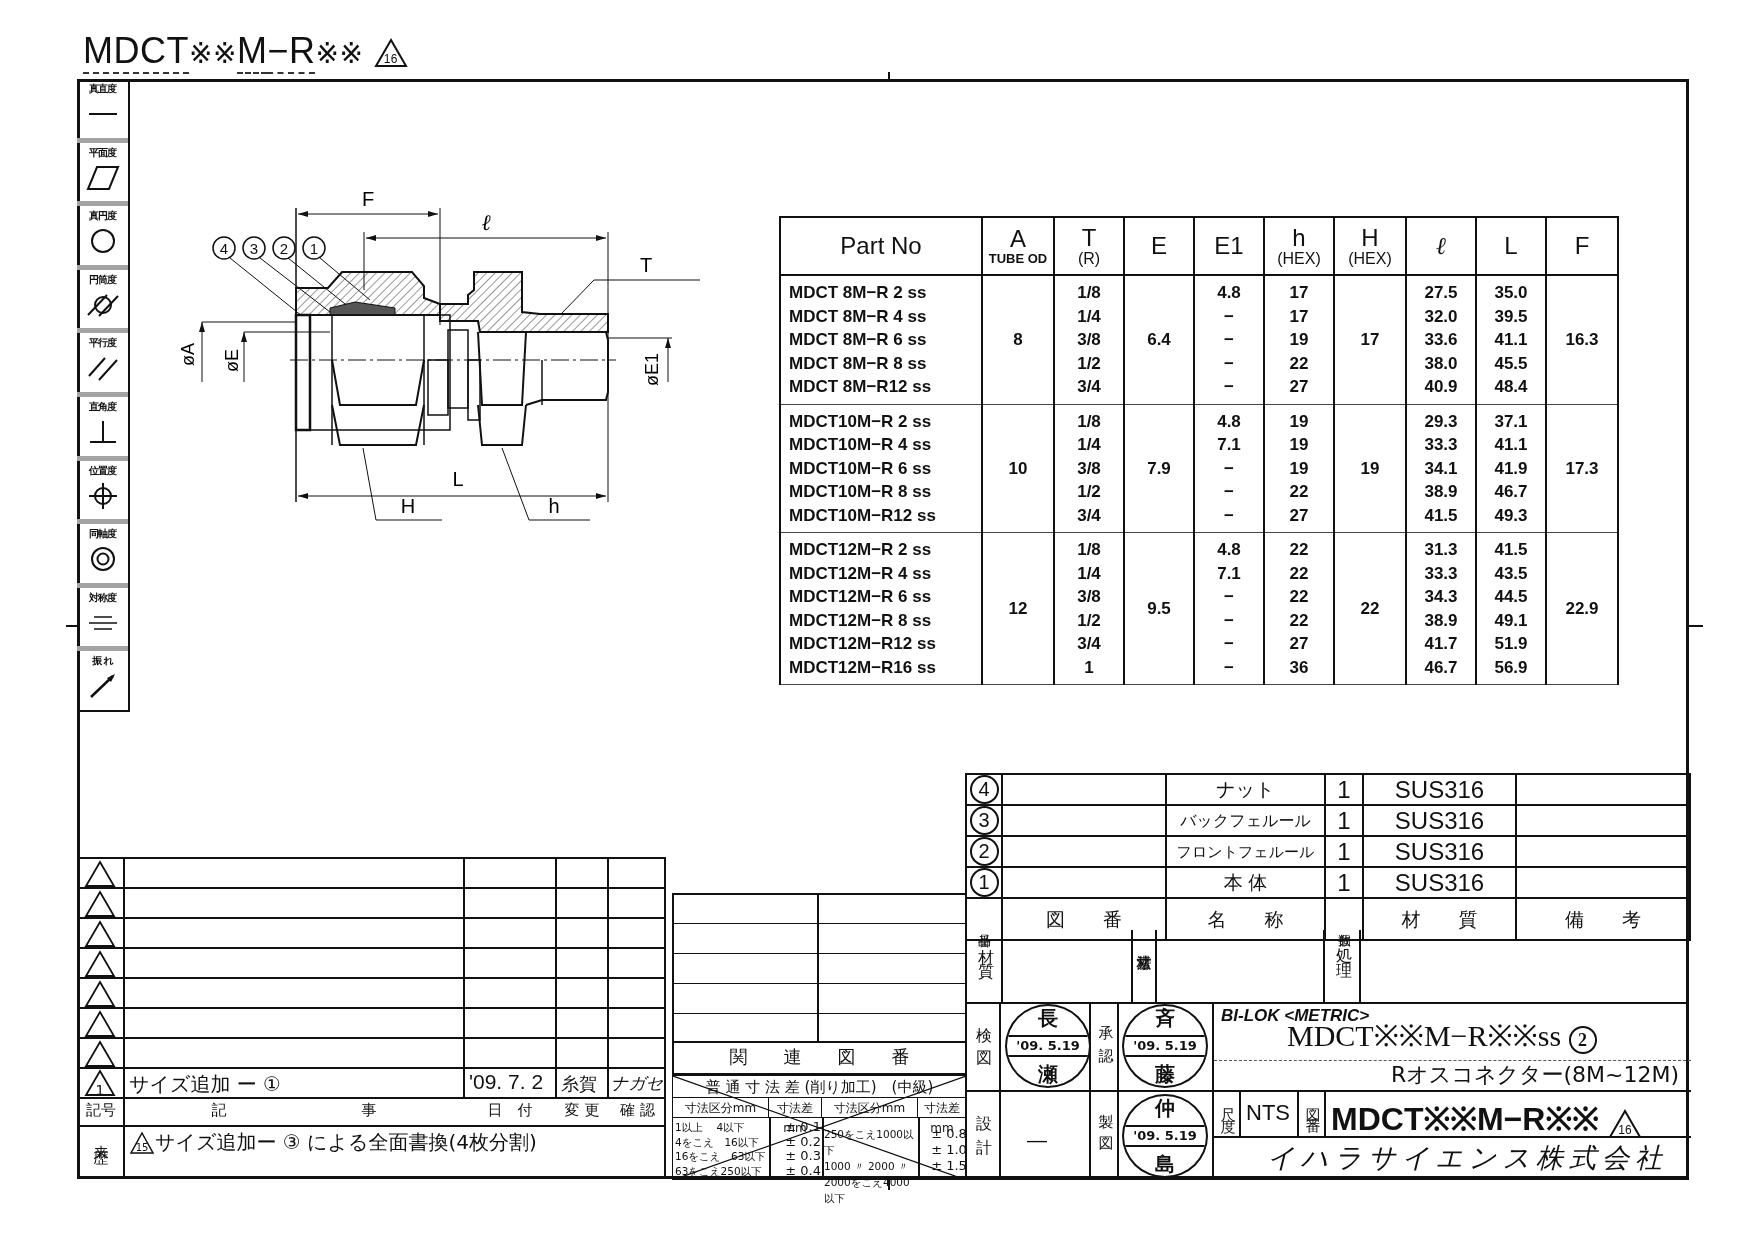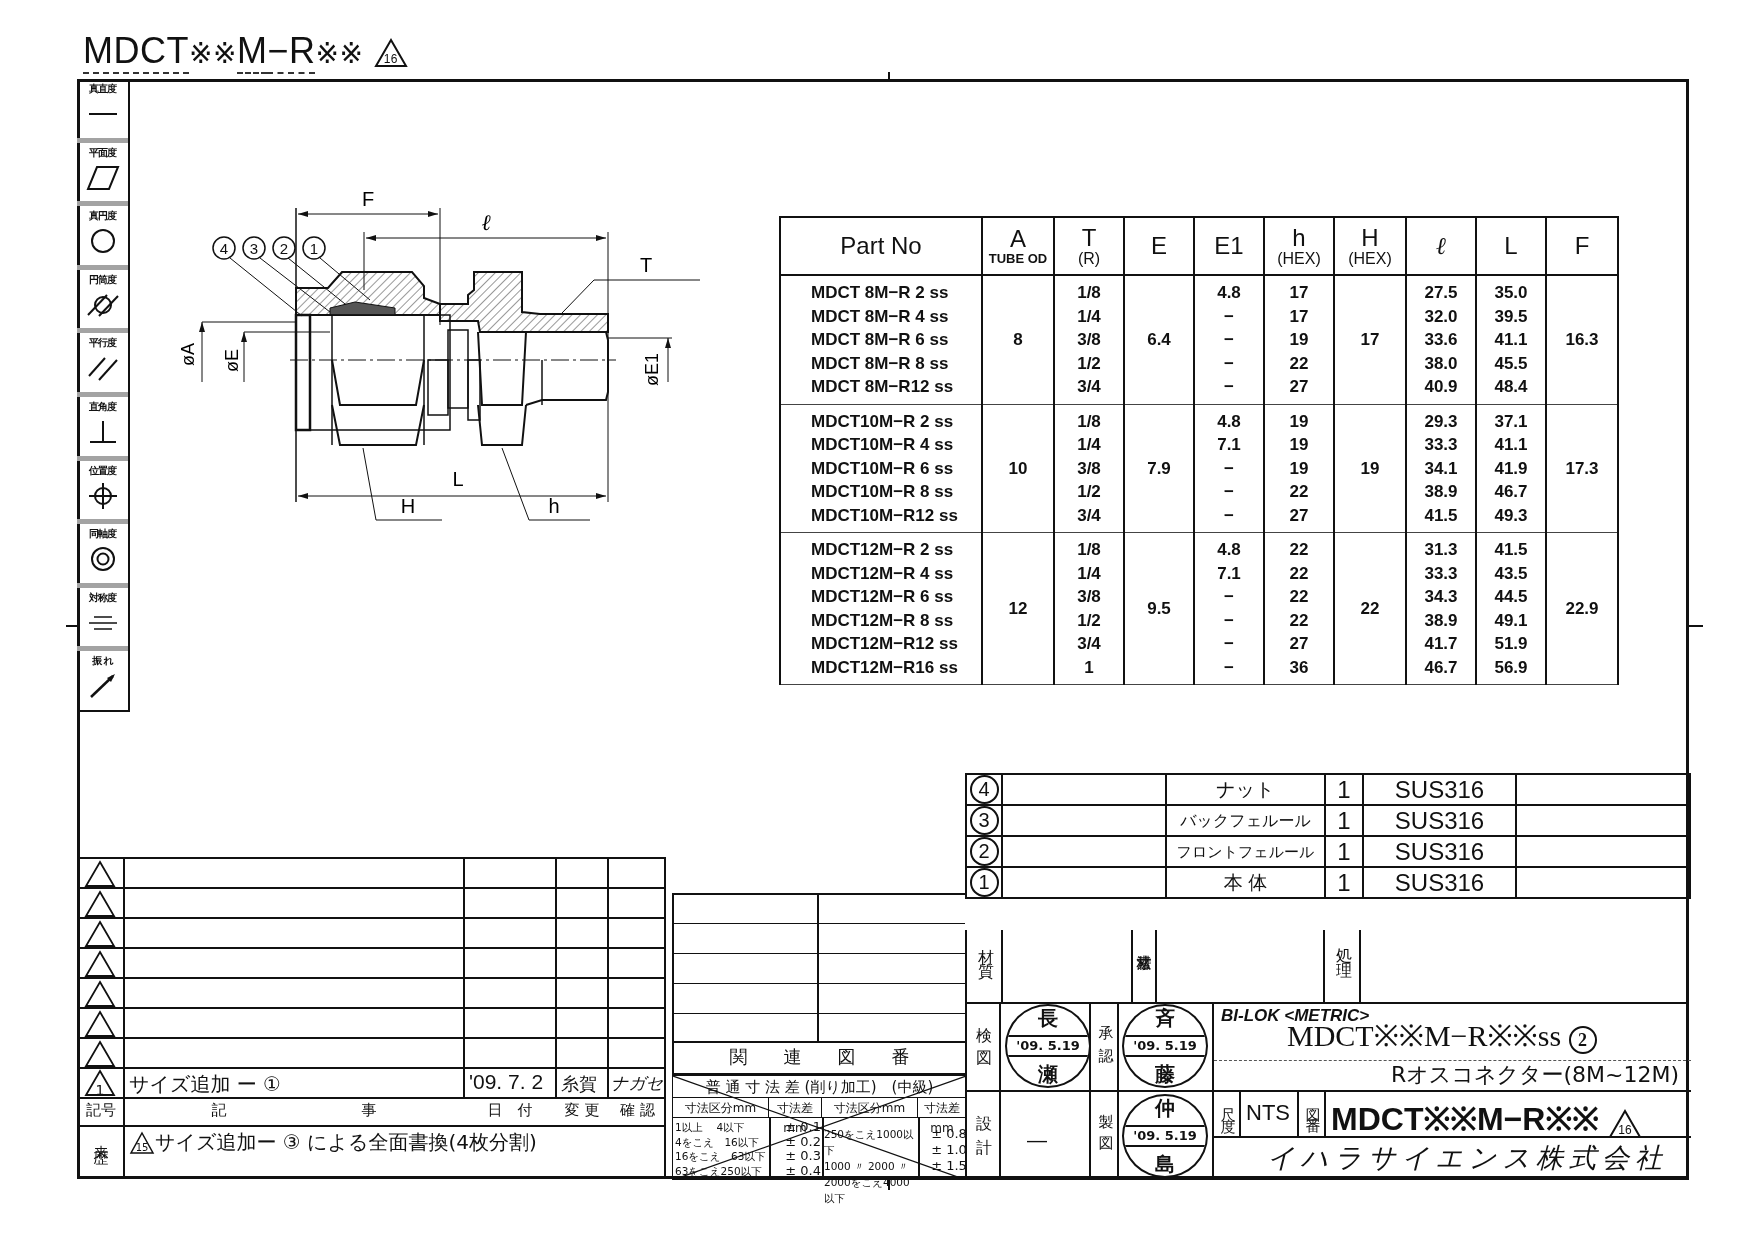--- a/index.html
+++ b/index.html
@@ -19,21 +19,21 @@
   .tol-lbl{font-size:10px;font-weight:900;margin-top:3px;letter-spacing:-1px;}
   .tol-sym{margin-top:4px;}
   
   table{border-collapse:collapse;}
   .spec{left:779px;top:171px;font-family:"Liberation Sans","DejaVu Sans",sans-serif;margin-top:45px;}
   .spec td,.spec th{border:2px solid #111;padding:0;text-align:center;font-weight:normal;}
   .spec th{height:56px;font-size:24px;line-height:1;}
   .spec th .sub{display:block;font-size:13px;font-weight:bold;margin-top:1px;}
   .spec td{font-size:17px;font-weight:bold;line-height:23.5px;vertical-align:middle;}
   .spec td.list{vertical-align:top;padding-top:5px;padding-bottom:5px;}
-  .spec td.pn{text-align:left;padding-left:30px;}
+  .spec td.pn{text-align:left;padding-left:8px;}
   .spec td.e1{text-align:center;}
   .spec .grp td{border-top:1px solid #444;border-bottom:1px solid #444;}
   
   .drawing{left:180px;top:180px;}
   
   .parts{left:965px;top:773px;}
   .parts td{border:2px solid #111;height:27px;padding:0;font-size:24px;text-align:center;line-height:1;font-family:"Liberation Sans","DejaVu Sans",sans-serif;}
   .parts td.nm{font-size:19px;}
   .parts td.hdr{font-size:19px;height:40px;}
   .parts td.hdr2{font-size:14px;line-height:14px;}
@@ -445,20 +445,28 @@
     <td></td>
   </tr>
   <tr>
     <td><span class="circ">1</span></td>
     <td></td>
     <td class="nm jp">本 体</td>
     <td>1</td>
     <td>SUS316</td>
     <td></td>
   </tr>
+  <tr>
+    <td class="hdr2 jp"><span class="vt" style="font-size:13px">品番</span></td>
+    <td class="hdr jp">図　　番</td>
+    <td class="hdr jp">名　　称</td>
+    <td class="hdr2 jp"><span class="vt" style="font-size:13px">個数</span></td>
+    <td class="hdr jp">材　　質</td>
+    <td class="hdr jp">備　　考</td>
+  </tr>
 </tbody>
   </table>
 
 <div class="abs box" style="left:965px;top:930px;width:724px;height:74px;border-top:none;">
   <div class="abs jp" style="left:4px;top:6px;font-size:16px;line-height:30px;width:20px"><span class="vt" style="letter-spacing:14px">材質</span></div>
   <div class="abs" style="left:34px;top:0;width:2px;height:72px;background:#111"></div>
   <div class="abs" style="left:164px;top:0;width:2px;height:72px;background:#111"></div>
   <div class="abs jp" style="left:168px;top:0;font-size:15px;line-height:17px;width:18px"><span class="vt">素材寸法</span></div>
   <div class="abs" style="left:188px;top:0;width:2px;height:72px;background:#111"></div>
   <div class="abs" style="left:356px;top:0;width:2px;height:72px;background:#111"></div>

